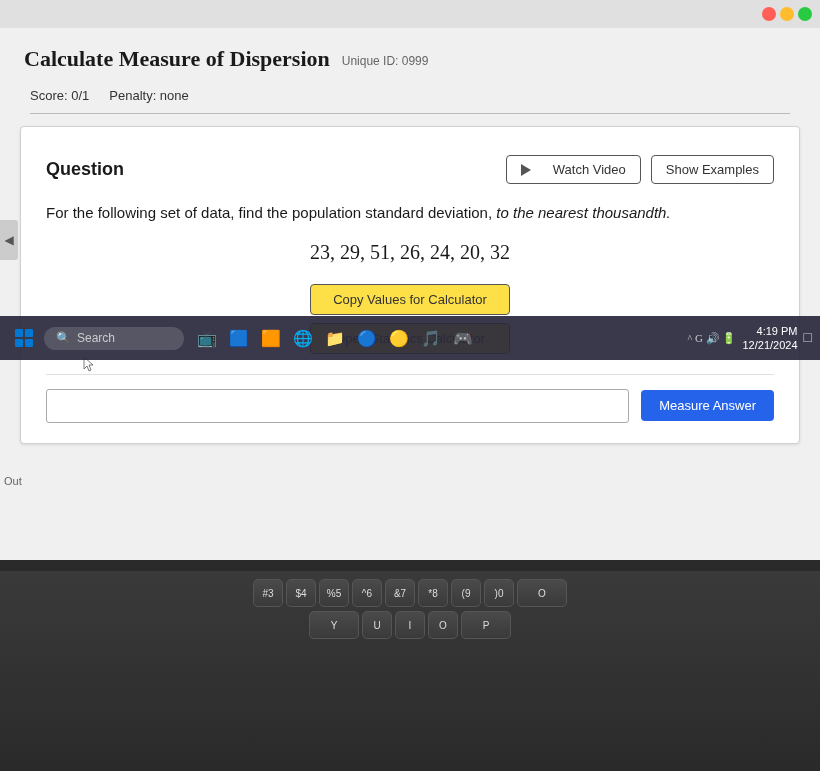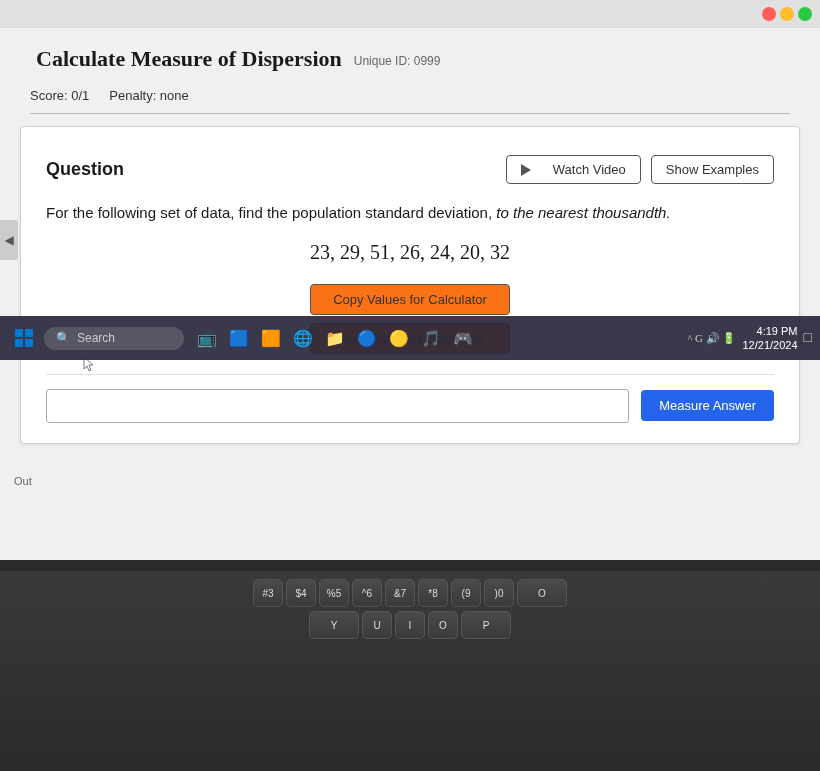--- a/index.html
+++ b/index.html
@@ -52,21 +52,21 @@
       top: 28px;
       left: 0;
       right: 0;
       bottom: 0;
       background: #f0f0f0;
       overflow-y: auto;
     }
 
     
     .page-header {
-      padding: 18px 30px 10px 36px;
+      padding: 18px 30px 10px 24px;
       display: flex;
       align-items: center;
       gap: 12px;
     }
 
     .page-title {
       font-size: 22px;
       font-weight: bold;
       color: #1a1a1a;
       font-family: Georgia, serif;
@@ -187,21 +187,21 @@
       flex-direction: column;
       align-items: center;
       gap: 8px;
       margin-bottom: 20px;
     }
 
     .btn-calc {
       padding: 7px 18px;
       border: 1.5px solid #555;
       border-radius: 4px;
-      background: #f97316;
+      background: #fde047;
       font-size: 13px;
       font-family: Arial, sans-serif;
       cursor: pointer;
       color: #333;
       width: 200px;
       text-align: center;
     }
 
     .answer-section {
       margin-top: 16px;
@@ -425,21 +425,21 @@
       cursor: pointer;
       padding: 0 6px;
     }
 
     .key-wide { min-width: 50px; }
     .key-number { min-width: 30px; }
 
     
     .out-label {
       position: absolute;
-      left: 14px;
+      left: 4px;
       top: 475px;
       color: #666;
       font-size: 11px;
       font-family: Arial, sans-serif;
       z-index: 10;
     }
 
     
     .screen-overlay {
       position: absolute;

